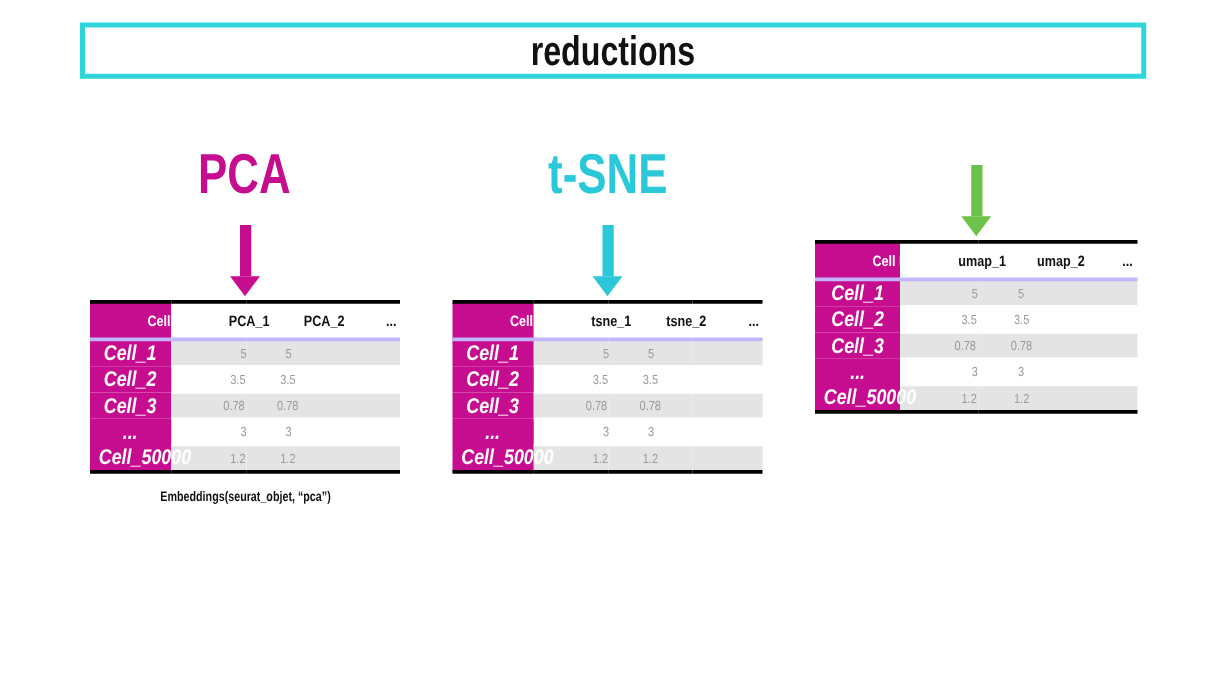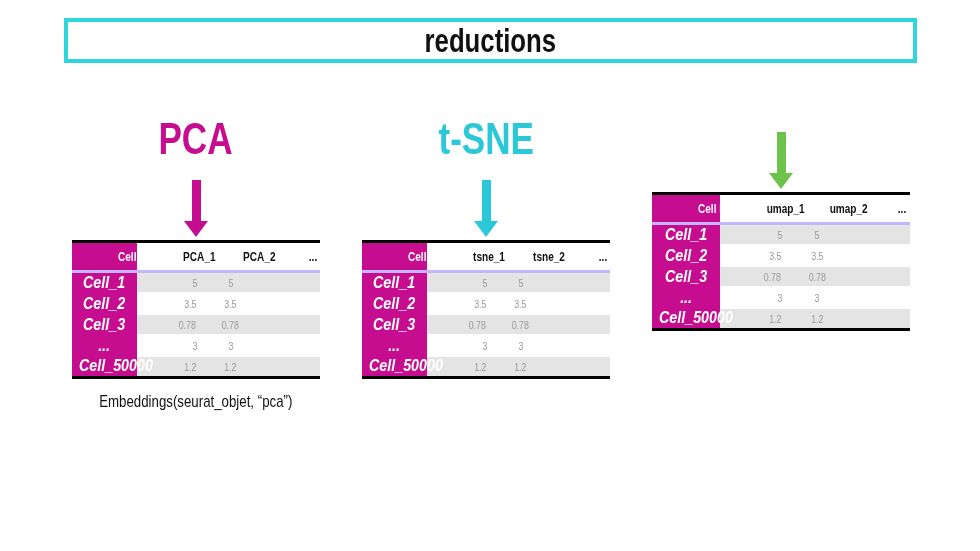--- a/index.html
+++ b/index.html
@@ -75,21 +75,21 @@
     font-size: 17px; font-weight: bold; font-style: italic;
   }
   .tbl tbody td.val-cell {
     font-size: 10.5px; color: var(--valgray, #9a9a9a);
     border-bottom: 2px solid #ffffff;
   }
   .tbl tbody tr.stripe td.val-cell { background: var(--stripe, #e4e4e4); }
 
   .caption {
     margin-top: 13px;
-    font-size: 17px; font-weight: normal; color: #111111;
+    font-size: 11px; font-weight: bold; color: #111111;
     text-align: center;
   }
 </style>
 </head>
 <body style="--magenta: #c60d8f; --cyan: #2ed6dc; --stripe: #e4e4e4; --valgray: #9a9a9a;">
 
 <div class="canvas">
 
   <div class="title-box">
     <span class="cond title-text">reductions</span>

